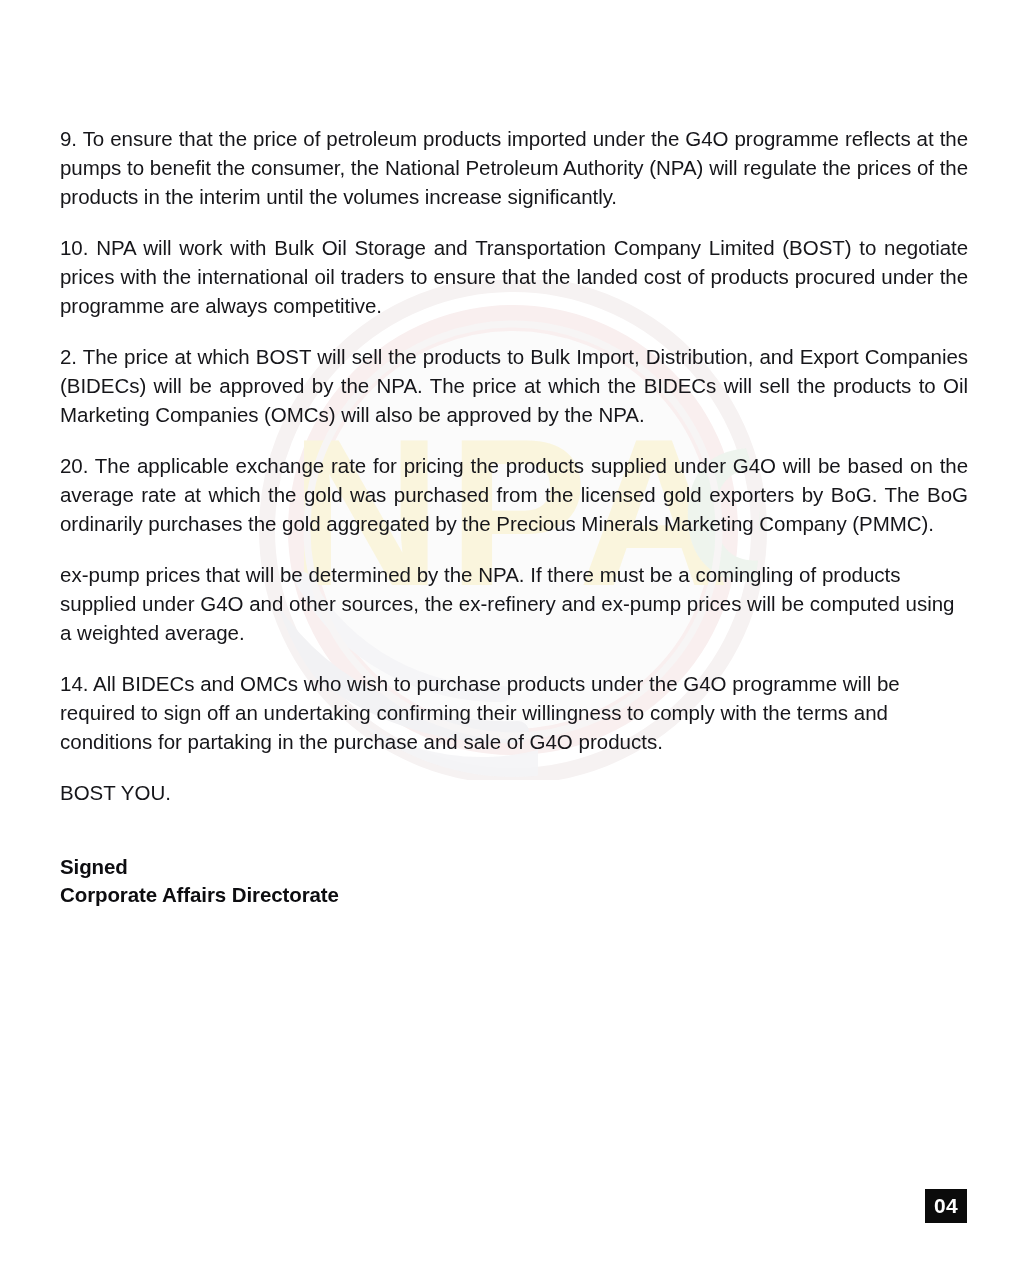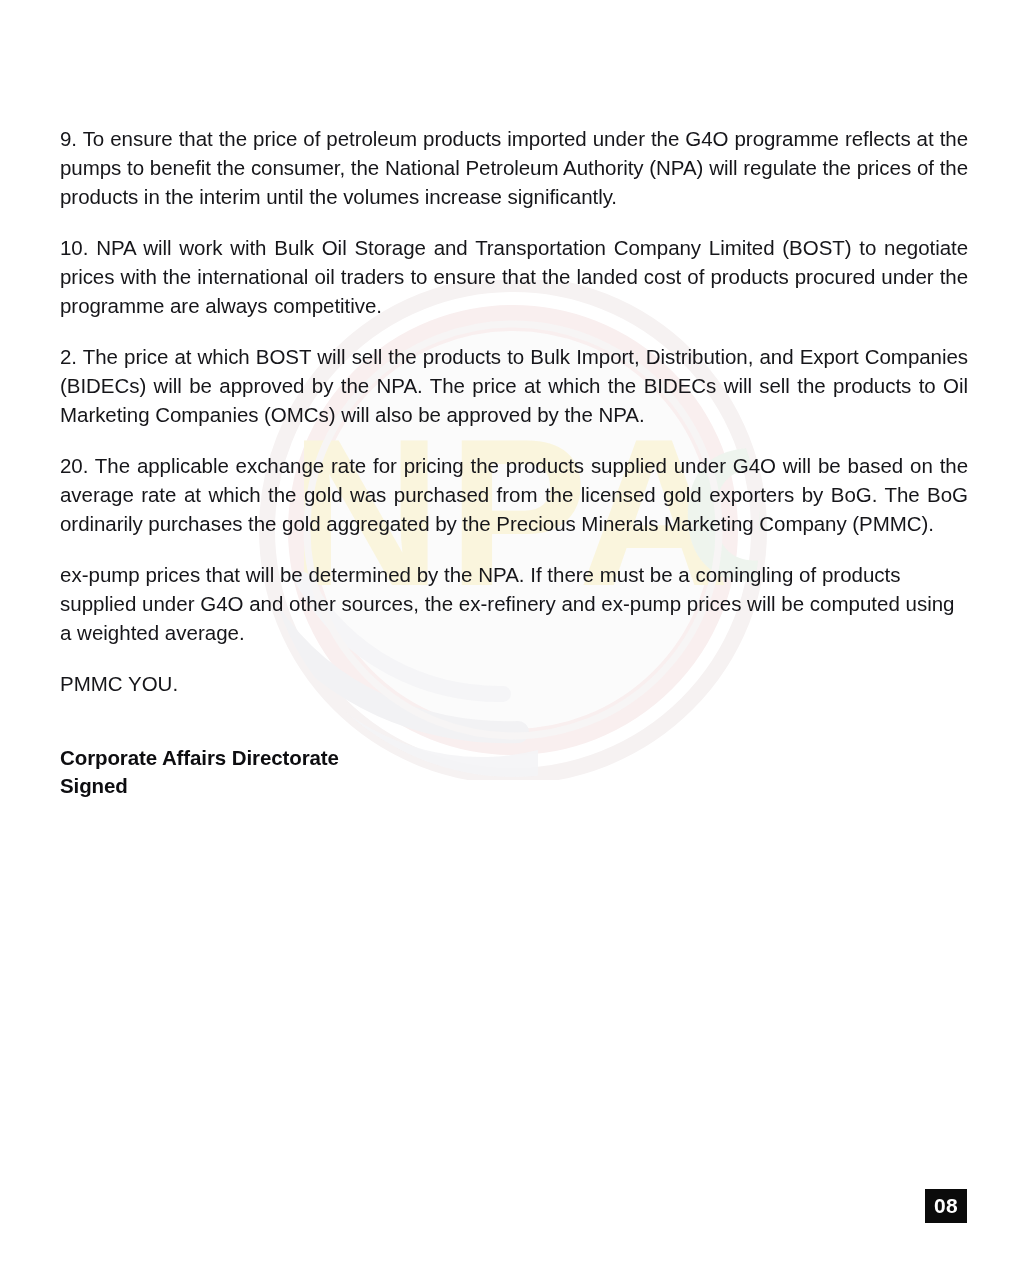--- a/index.html
+++ b/index.html
@@ -150,25 +150,26 @@
 
     <p class="para">10. NPA will work with Bulk Oil Storage and Transportation Company Limited (BOST) to negotiate prices with the international oil traders to ensure that the landed cost of products procured under the programme are always competitive.</p>
 
     <p class="para">2. The price at which BOST will sell the products to Bulk Import, Distribution, and Export Companies (BIDECs) will be approved by the NPA. The price at which the BIDECs will sell the products to Oil Marketing Companies (OMCs) will also be approved by the NPA.</p>
 
     <p class="para">20. The applicable exchange rate for pricing the products supplied under G4O will be based on the average rate at which the gold was purchased from the licensed gold exporters by BoG. The BoG ordinarily purchases the gold aggregated by the Precious Minerals Marketing Company (PMMC).</p>
 
 
     <p class="plain">ex-pump prices that will be determined by the NPA. If there must be a comingling of products supplied under G4O and other sources, the ex-refinery and ex-pump prices will be computed using a weighted average.</p>
 
+    <p class="plain">14. All BIDECs and OMCs who wish to purchase products under the G4O programme will be required to sign off an undertaking confirming their willingness to comply with the terms and conditions for partaking in the purchase and sale of G4O products.</p>
 
-    <p class="thankyou">PMMC YOU.</p>
+    <p class="thankyou">BOST YOU.</p>
 
     <div class="signature-block">
+      <span class="sig-line">Signed</span>
       <span class="sig-line">Corporate Affairs Directorate</span>
-      <span class="sig-line">Signed</span>
     </div>
 
   </div>
 
-  <div id="page-badge">08</div>
+  <div id="page-badge">04</div>
 
 </div>
 
 </body></html>

